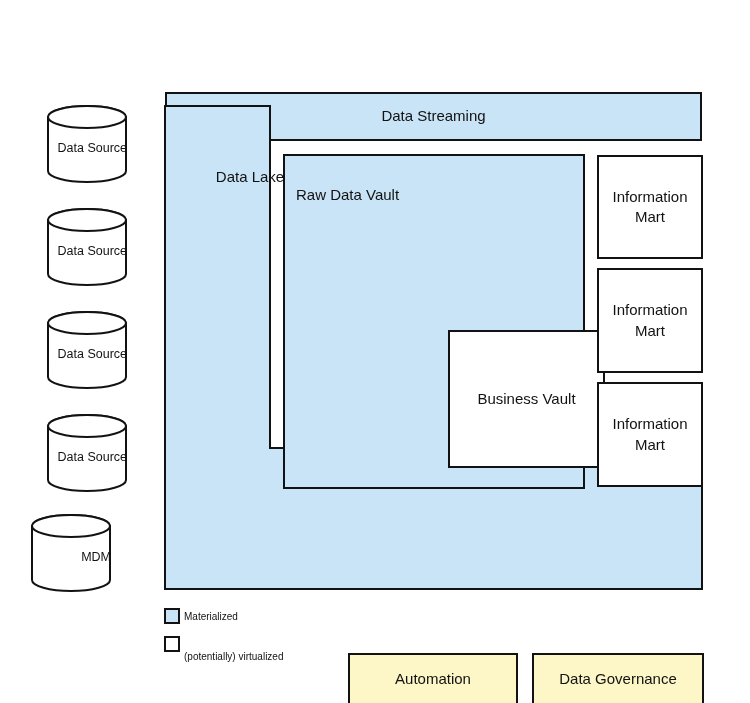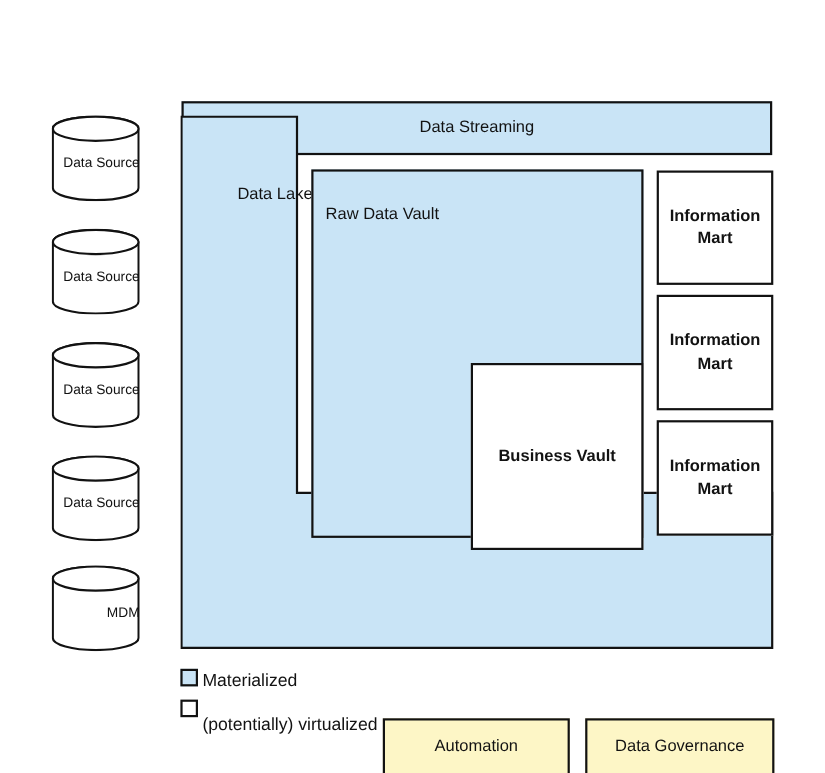--- a/index.html
+++ b/index.html
@@ -14,60 +14,60 @@
     position:relative;width:750px;height:703px;background:#ffffff;
     font-family:"Liberation Sans", sans-serif;color:var(--text);overflow:hidden;
   }
   .box{
     position:absolute;box-sizing:border-box;
     border:2px solid var(--stroke);
     display:flex;align-items:center;justify-content:center;
     text-align:center;font-size:15px;line-height:1.35;margin-top:48px;
   }
   .blue{background:var(--fill-materialized);}
-  .white{background:var(--fill-virtualized);font-weight:bold;}
+  .white{background:var(--fill-virtualized);}
   .yellow{background:var(--fill-process);}
   .free-label{
     position:absolute;font-size:15px;white-space:nowrap;color:var(--text);text-align:right;
   }
   .lshape{position:absolute;left:164px;top:105px;}
   .lshape path{fill:var(--fill-materialized);stroke:var(--stroke);stroke-width:2px;}
   .cyl{position:absolute;width:80px;height:78px;}
   .cyl svg{position:absolute;left:0;top:0;}
   .cyl .shape{fill:var(--fill-virtualized);stroke:var(--stroke);stroke-width:2px;}
   .cyl-label{
     position:absolute;left:0;right:0;top:36px;
     text-align:right;font-size:12.5px;color:var(--text);
   }
   .legend-swatch{
     position:absolute;width:16px;height:16px;box-sizing:border-box;
     border:2px solid var(--stroke);
   }
   .legend-label{
-    position:absolute;font-size:16px;color:var(--text);white-space:nowrap;
+    position:absolute;font-size:10px;color:var(--text);white-space:nowrap;
   }
 </style>
 </head>
 <body>
 
 <div id="canvas">
 
   <div class="box blue" style="left:165px;top:44px;width:537px;height:49px;">
     <span>Data Streaming</span>
   </div>
 
   <svg class="lshape" width="540" height="486" viewBox="0 0 540 486">
     <path d="M1,1 L106,1 L106,343 L538,343 L538,484 L1,484 Z"></path>
   </svg>
   <div class="free-label" style="left:165px;top:168px;width:106px;text-align:center;margin-left:32px;">Data Lake</div>
 
   <div class="box blue" style="left:283px;top:106px;width:302px;height:335px;"></div>
   <div class="free-label" style="left:296px;top:186px;">Raw Data Vault</div>
 
-  <div class="box white" style="left:428px;top:282px;width:157px;height:170px;">
+  <div class="box white" style="left:448px;top:282px;width:157px;height:138px;">
     <span>Business Vault</span>
   </div>
 
   <div class="box white" style="left:597px;top:107px;width:106px;height:104px;padding:0 8px;">
     <span>Information Mart</span>
   </div>
   <div class="box white" style="left:597px;top:220px;width:106px;height:105px;padding:0 8px;">
     <span>Information Mart</span>
   </div>
   <div class="box white" style="left:597px;top:334px;width:106px;height:105px;padding:0 8px;">
@@ -95,21 +95,21 @@
     </svg>
     <div class="cyl-label">Data Source</div>
   </div>
   <div class="cyl" style="left:47px;top:414px;">
     <svg width="80" height="78" viewBox="0 0 80 78">
       <path class="shape" d="M1,12 A39,11 0 0 1 79,12 V66 A39,11 0 0 1 1,66 Z"></path>
       <ellipse class="shape" cx="40" cy="12" rx="39" ry="11"></ellipse>
     </svg>
     <div class="cyl-label">Data Source</div>
   </div>
-  <div class="cyl" style="left:47px;top:514px;">
+  <div class="cyl" style="left:31px;top:514px;">
     <svg width="80" height="78" viewBox="0 0 80 78">
       <path class="shape" d="M1,12 A39,11 0 0 1 79,12 V66 A39,11 0 0 1 1,66 Z"></path>
       <ellipse class="shape" cx="40" cy="12" rx="39" ry="11"></ellipse>
     </svg>
     <div class="cyl-label">MDM</div>
   </div>
 
   <div class="legend-swatch blue" style="left:164px;top:608px;"></div>
   <div class="legend-label" style="left:184px;top:611px;">Materialized</div>
   <div class="legend-swatch white" style="left:164px;top:636px;"></div>

